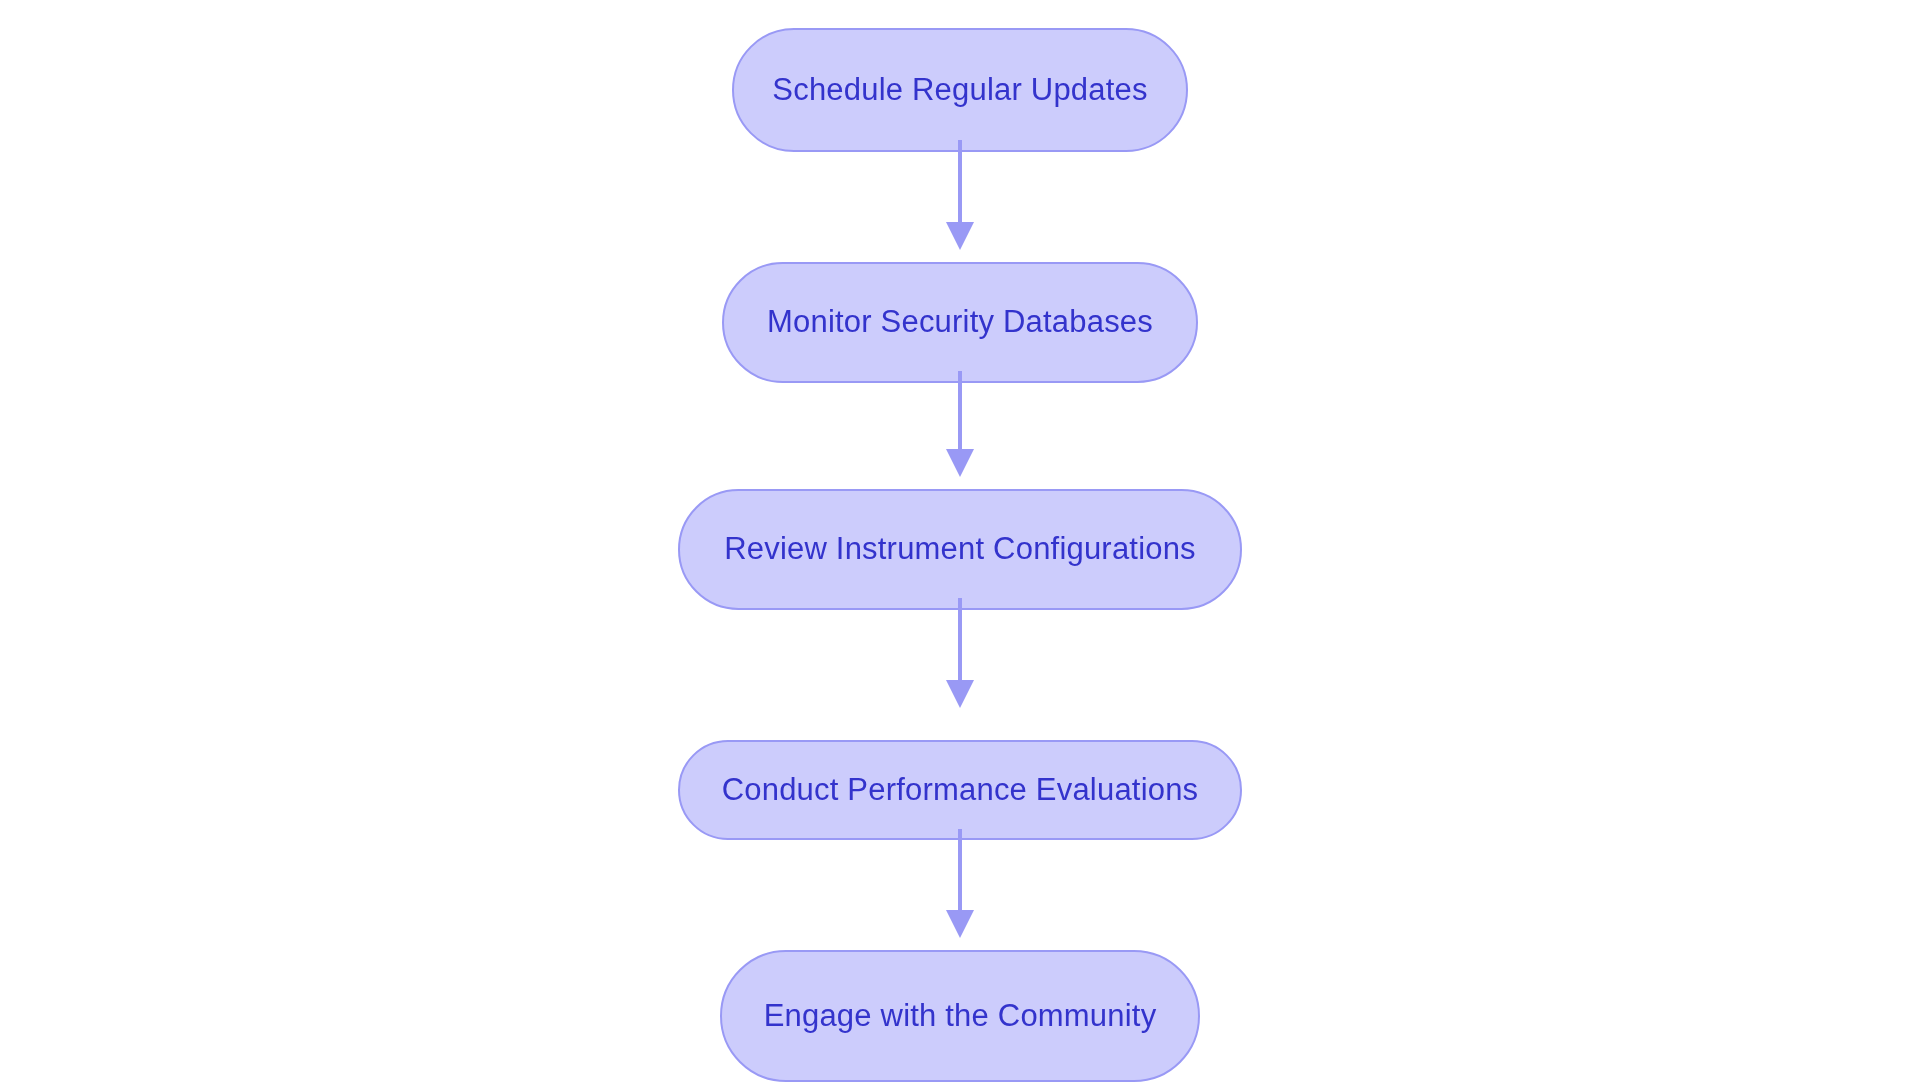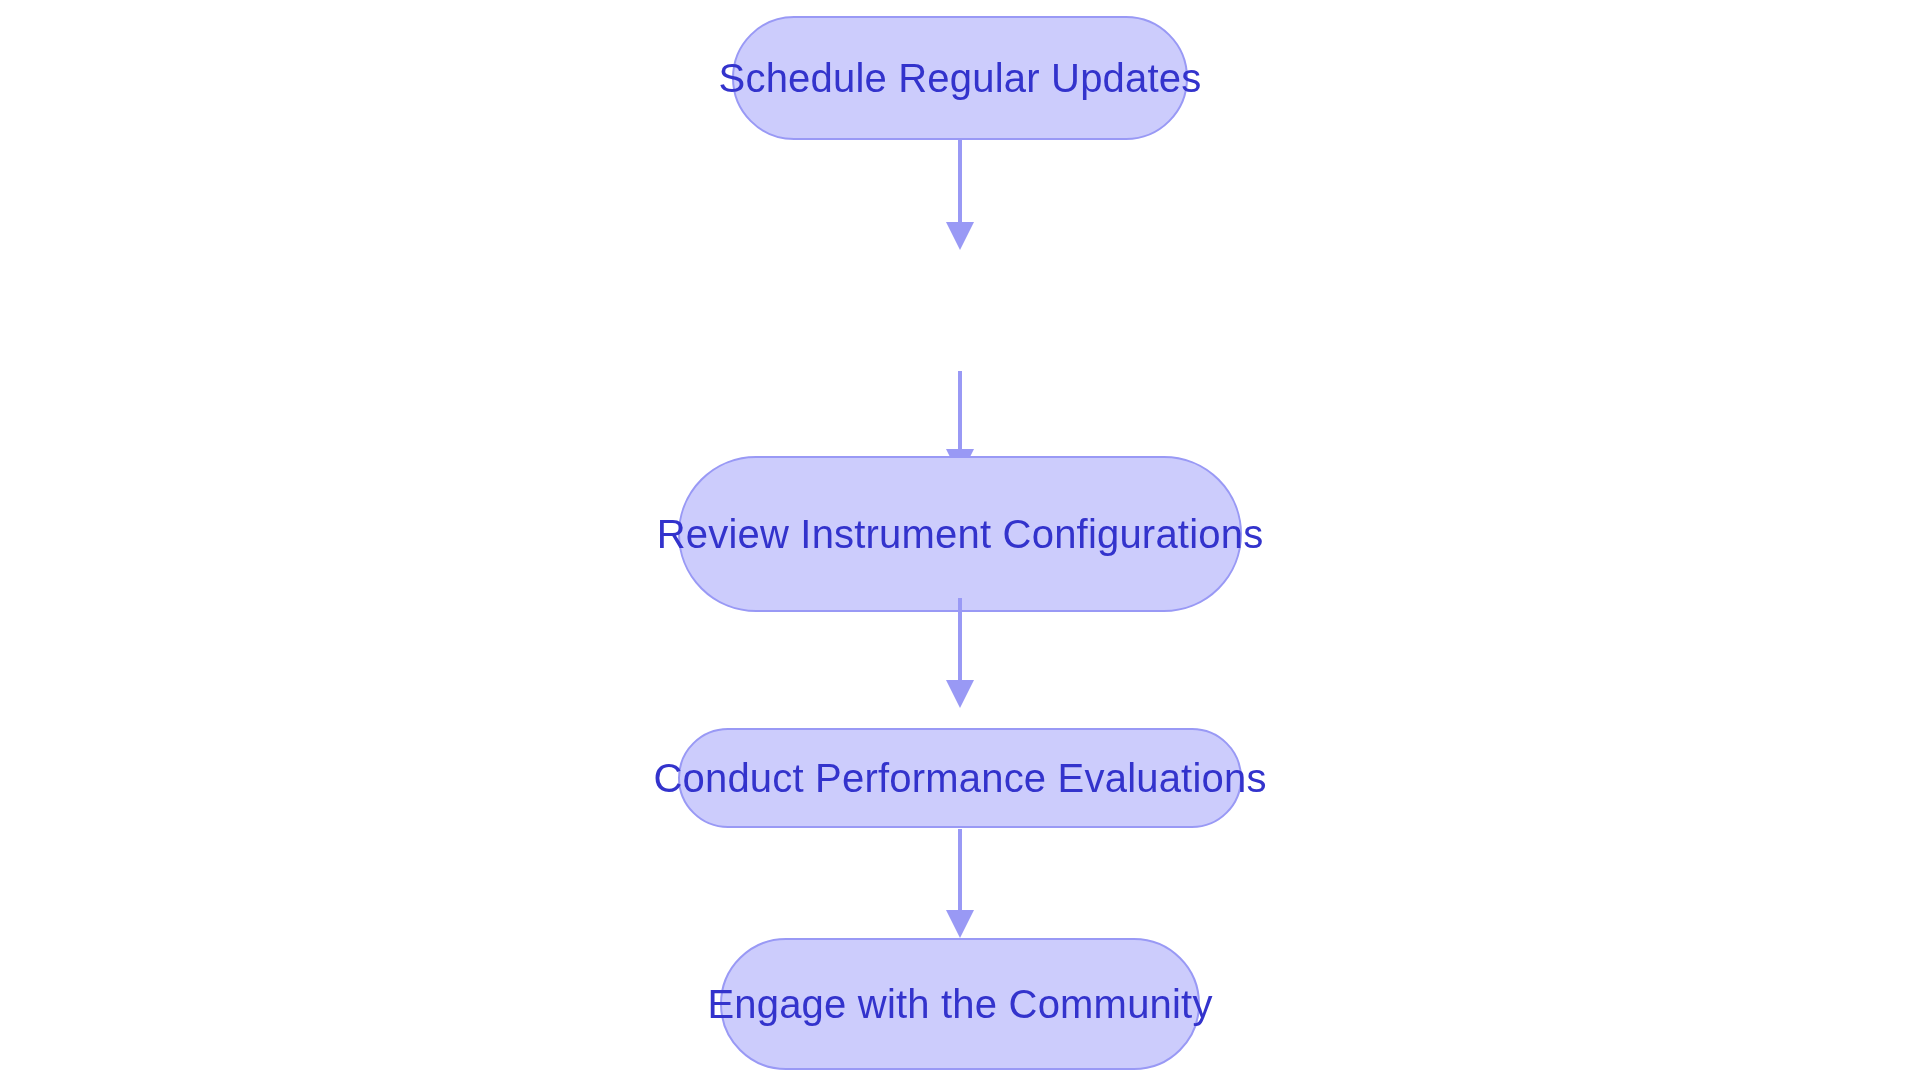--- a/index.html
+++ b/index.html
@@ -21,39 +21,40 @@
   .node {
     box-sizing: border-box;
     background: #ccccfc;
     border: 2px solid #9999f5;
     border-radius: 999px;
     color: #3333cc;
     display: flex;
     align-items: center;
     justify-content: center;
     text-align: center;
-    font-size: 40px;
+    font-size: 31px;
     font-weight: 400;
     letter-spacing: 0.2px;
     line-height: 1.1;
     white-space: nowrap;
     user-select: none;
+    margin-top: 12px;
   }
   .node-label {
     display: block;
     padding: 0 44px;
   }
 
   
   .node-abs {
     position: absolute;
   }
   #node-0 { left: 732px;  top: 16px;  width: 456px; height: 124px; }
   #node-1 { left: 722px;  top: 250px; width: 476px; height: 121px; }
-  #node-2 { left: 678px;  top: 456px; width: 564px; height: 156px; text-align: right; }
+  #node-2 { left: 678px;  top: 477px; width: 564px; height: 121px; text-align: right; }
   #node-3 { left: 678px;  top: 728px; width: 564px; height: 100px; }
   #node-4 { left: 720px;  top: 938px; width: 480px; height: 132px; }
 
   .connector {
     position: absolute;
     left: 953px;
     width: 14px;
   }
   .connector .line {
     position: absolute;
@@ -89,20 +90,23 @@
 
   <div class="node node-abs" id="node-0">
     <span class="node-label">Schedule Regular Updates</span>
   </div>
 
   <div class="connector" id="conn-0">
     <div class="line"></div>
     <div class="head"></div>
   </div>
 
+  <div class="node node-abs" id="node-1">
+    <span class="node-label">Monitor Security Databases</span>
+  </div>
 
   <div class="connector" id="conn-1">
     <div class="line"></div>
     <div class="head"></div>
   </div>
 
   <div class="node node-abs" id="node-2">
     <span class="node-label">Review Instrument Configurations</span>
   </div>
 

